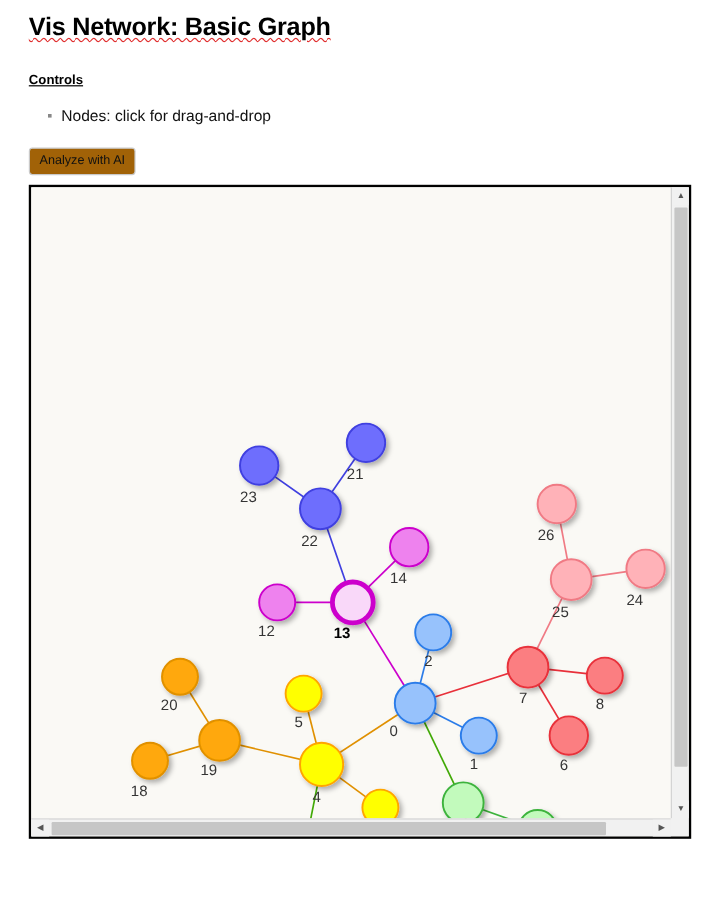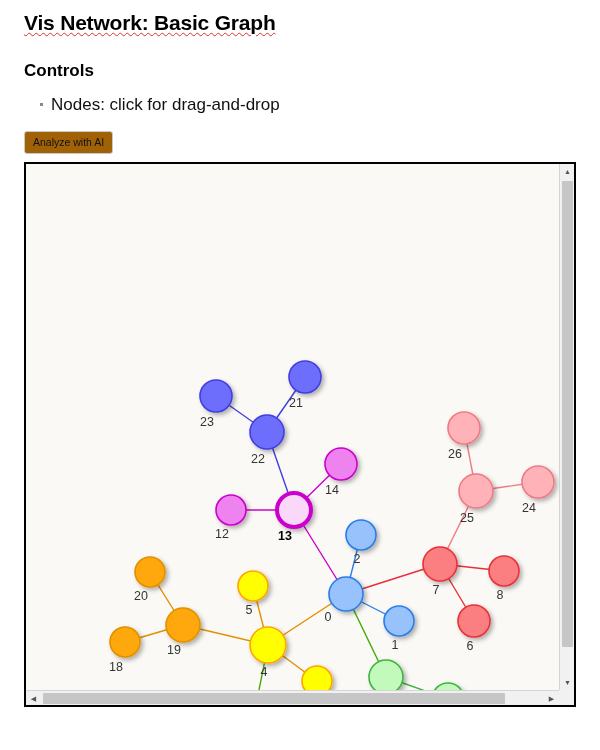--- a/index.html
+++ b/index.html
@@ -25,31 +25,32 @@
     font-weight: bold;
     margin: 11px 0 0 0;
     letter-spacing: -0.2px;
     text-decoration: underline;
     text-decoration-color: #e03030;
     text-decoration-style: wavy;
     text-decoration-thickness: 1px;
     text-underline-offset: 2px;
   }
   h2.subtitle {
-    font-size: 17px;
+    font-size: 11px;
     font-weight: bold;
     margin: 26px 0 0 0;
+    text-decoration: underline;
   }
   ul.controls {
     margin: 14px 0 0 0;
     padding-left: 16px;
     list-style: none;
   }
   ul.controls li {
-    font-size: 17px;
+    font-size: 13px;
     line-height: 19px;
     position: relative;
     padding-left: 11px;
     color: #111;
   }
   ul.controls li::before {
     content: "";
     position: absolute;
     left: 0;
     top: 8px;

